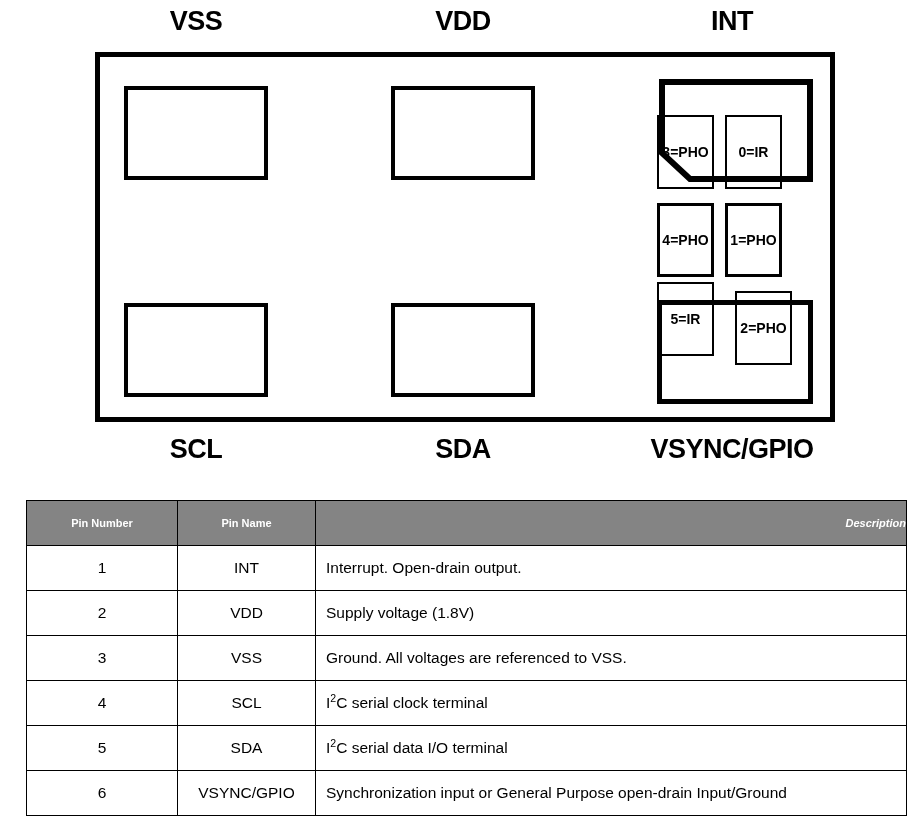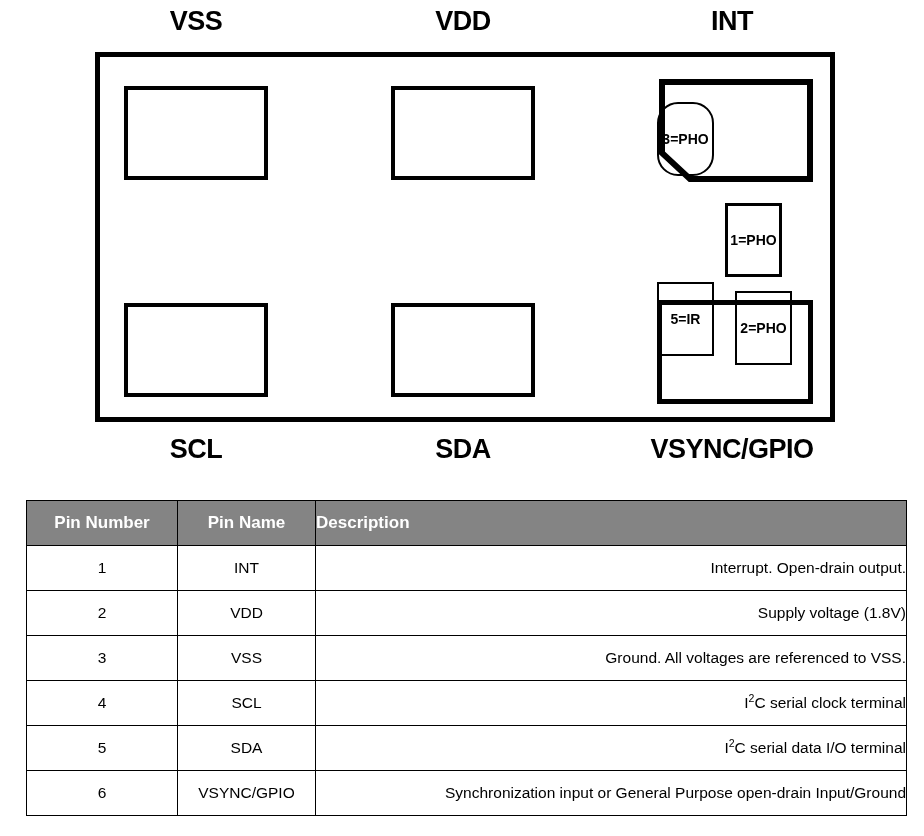--- a/index.html
+++ b/index.html
@@ -96,21 +96,21 @@
     align-items: center;
     justify-content: center;
     font-family: "Liberation Sans", sans-serif;
     font-weight: bold;
     font-size: 14px;
     color: #000000;
     white-space: nowrap;
   }
   .sensor-cell.mid { border-width: 3px; }
 
-  #cell-3 { left: 7px;  top: 22px; border-radius: 21px;  }
+  #cell-3 { left: 7px;  top: 35px;  }
   #cell-0 { left: 75px; top: 35px;  }
   #cell-4 { left: 7px;  top: 123px; }
   #cell-1 { left: 75px; top: 123px; }
   #cell-5 { left: 7px;  top: 202px; }
   #cell-2 { left: 85px; top: 211px; }
 
   
   #pin-table {
     position: absolute;
     left: 26px;
@@ -124,36 +124,36 @@
   #pin-table td {
     border: 1px solid #000000;
     padding: 0;
     margin: 0;
   }
   #pin-table thead th {
     background: #848484;
     color: #ffffff;
     font-family: "Liberation Sans", sans-serif;
     font-weight: bold;
-    font-size: 17px;
+    font-size: 11px;
     text-align: center;
     height: 44px;
     vertical-align: middle;
     border-color: #000000;
   }
   #pin-table tbody td {
     height: 44px;
     vertical-align: middle;
     font-family: "Liberation Sans", sans-serif;
     font-size: 15.5px;
     color: #000000;
   }
   .col-num  { width: 150px; text-align: center; }
   .col-name { width: 137px; text-align: center; }
-  .col-desc { width: 590px; text-align: right; padding-left: 10px !important; }
+  .col-desc { width: 590px; text-align: left; padding-left: 10px !important; }
 
   .col-desc sup {
     font-size: 0.68em;
     vertical-align: super;
     line-height: 0;
   }
 </style>
 </head>
 <body>
 
@@ -175,36 +175,38 @@
 
   <div id="sensor-array">
 
     <svg class="array-pad" id="array-pad-top-svg" style="left:0px; top:-5px; width:170px; height:120px; border:none;" viewBox="0 0 170 120">
       <path d="M 12 7 L 160 7 L 160 104 L 40 104 L 12 78 Z" fill="none" stroke="#000000" stroke-width="6" stroke-linejoin="miter"></path>
     </svg>
 
     <div class="array-pad" id="array-pad-bottom"></div>
 
     <div class="sensor-cell" id="cell-3">3=PHO</div>
+    <div class="sensor-cell" id="cell-0">0=IR</div>
+    <div class="sensor-cell mid" id="cell-4">4=PHO</div>
     <div class="sensor-cell mid" id="cell-1">1=PHO</div>
     <div class="sensor-cell" id="cell-5">5=IR</div>
     <div class="sensor-cell" id="cell-2">2=PHO</div>
   </div>
 
   <div class="pin-label bot" style="left:196px">SCL</div>
   <div class="pin-label bot" style="left:463px">SDA</div>
   <div class="pin-label bot" style="left:732px">VSYNC/GPIO</div>
 </div>
 
 <table id="pin-table">
   <thead>
     <tr>
       <th class="col-num">Pin Number</th>
       <th class="col-name">Pin Name</th>
-      <th class="col-desc" style="text-align:left; padding-left:0 !important;">Description</th>
+      <th class="col-desc" style="text-align:right; padding-left:0 !important;font-style:italic;">Description</th>
     </tr>
   </thead>
   <tbody id="table-body">
   <tr>
         <td class="col-num">1</td>
         <td class="col-name">INT</td>
         <td class="col-desc"><span>Interrupt. Open-drain output.</span></td>
       </tr>
       <tr>
         <td class="col-num">2</td>

